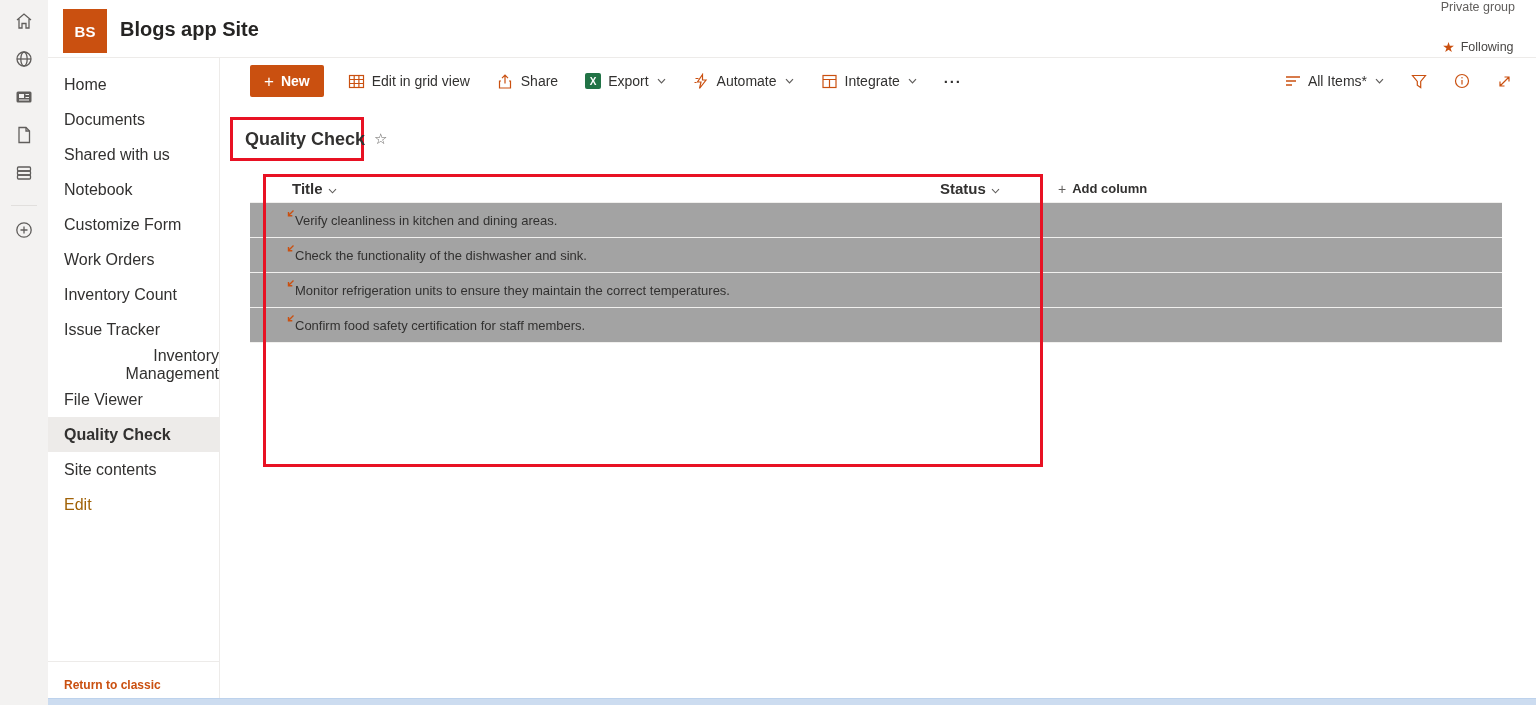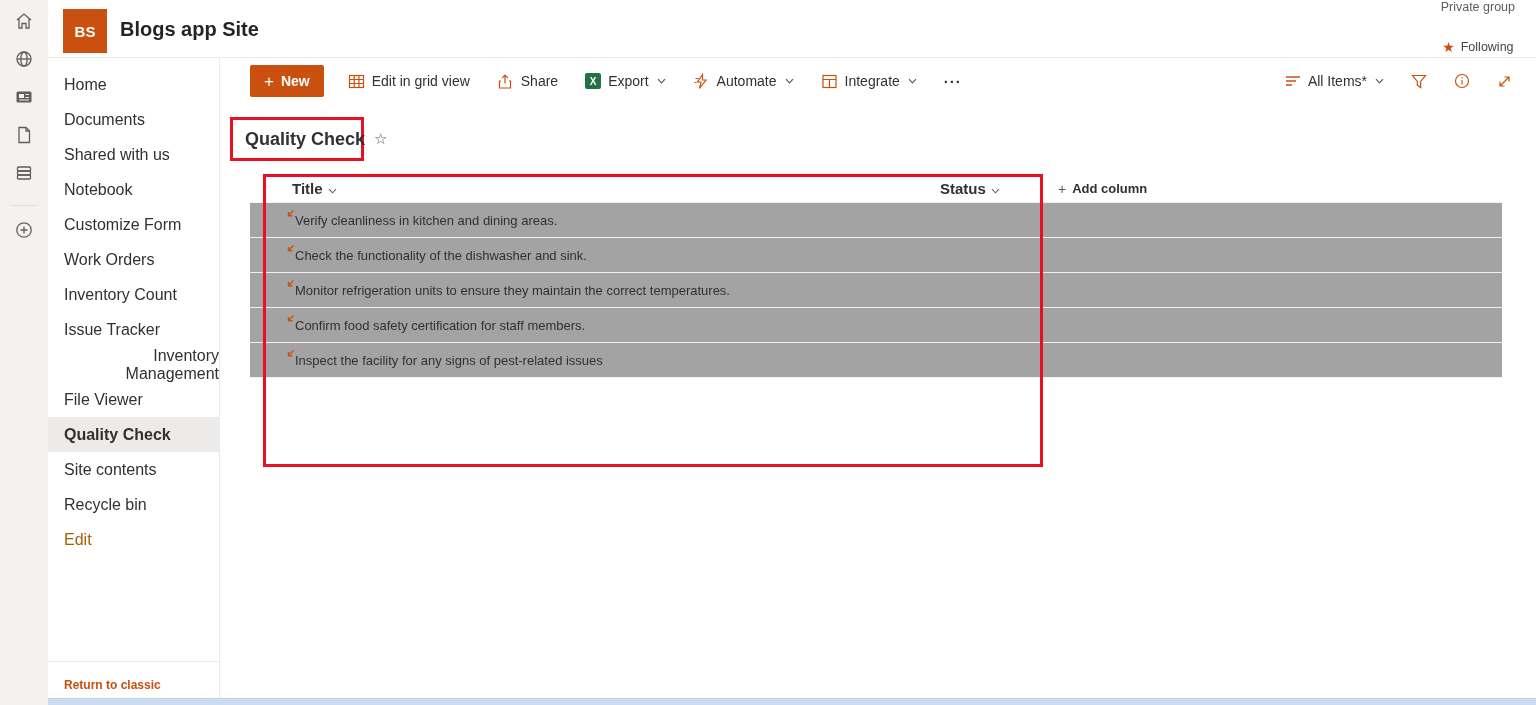--- a/index.html
+++ b/index.html
@@ -162,21 +162,20 @@
     <div class="nav-item">Shared with us</div>
     <div class="nav-item">Notebook</div>
     <div class="nav-item">Customize Form</div>
     <div class="nav-item">Work Orders</div>
     <div class="nav-item">Inventory Count</div>
     <div class="nav-item">Issue Tracker</div>
     <div class="nav-item">Inventory Management</div>
     <div class="nav-item">File Viewer</div>
     <div class="nav-item selected">Quality Check</div>
     <div class="nav-item">Site contents</div>
-    <div class="nav-item">Recycle bin</div>
     <div class="nav-item accent">Edit</div>
   </div>
   <div class="nav-footer">
     <span class="return-link">Return to classic SharePoint</span>
   </div>
 </div>
 
 <div class="content">
 
   <div class="cmd-bar">
@@ -330,26 +329,18 @@
       <span>Monitor refrigeration units to ensure they maintain the correct temperatures.</span>
     </div>
     <div class="list-row">
       <span class="row-arrow">
           <svg viewBox="0 0 10 10" fill="none" stroke="currentColor" stroke-width="1.4">
             <path d="M8.5 1.5 L3.5 6.5 M3.5 3 V6.8 H7.3"></path>
           </svg>
         </span>
       <span>Confirm food safety certification for staff members.</span>
     </div>
-    <div class="list-row">
-      <span class="row-arrow">
-          <svg viewBox="0 0 10 10" fill="none" stroke="currentColor" stroke-width="1.4">
-            <path d="M8.5 1.5 L3.5 6.5 M3.5 3 V6.8 H7.3"></path>
-          </svg>
-        </span>
-      <span>Inspect the facility for any signs of pest-related issues</span>
-    </div>
   </div>
 
   <div class="table-annotation"></div>
 </div>
 
 <div class="bottom-scrollbar"></div>
 
 </body></html>

